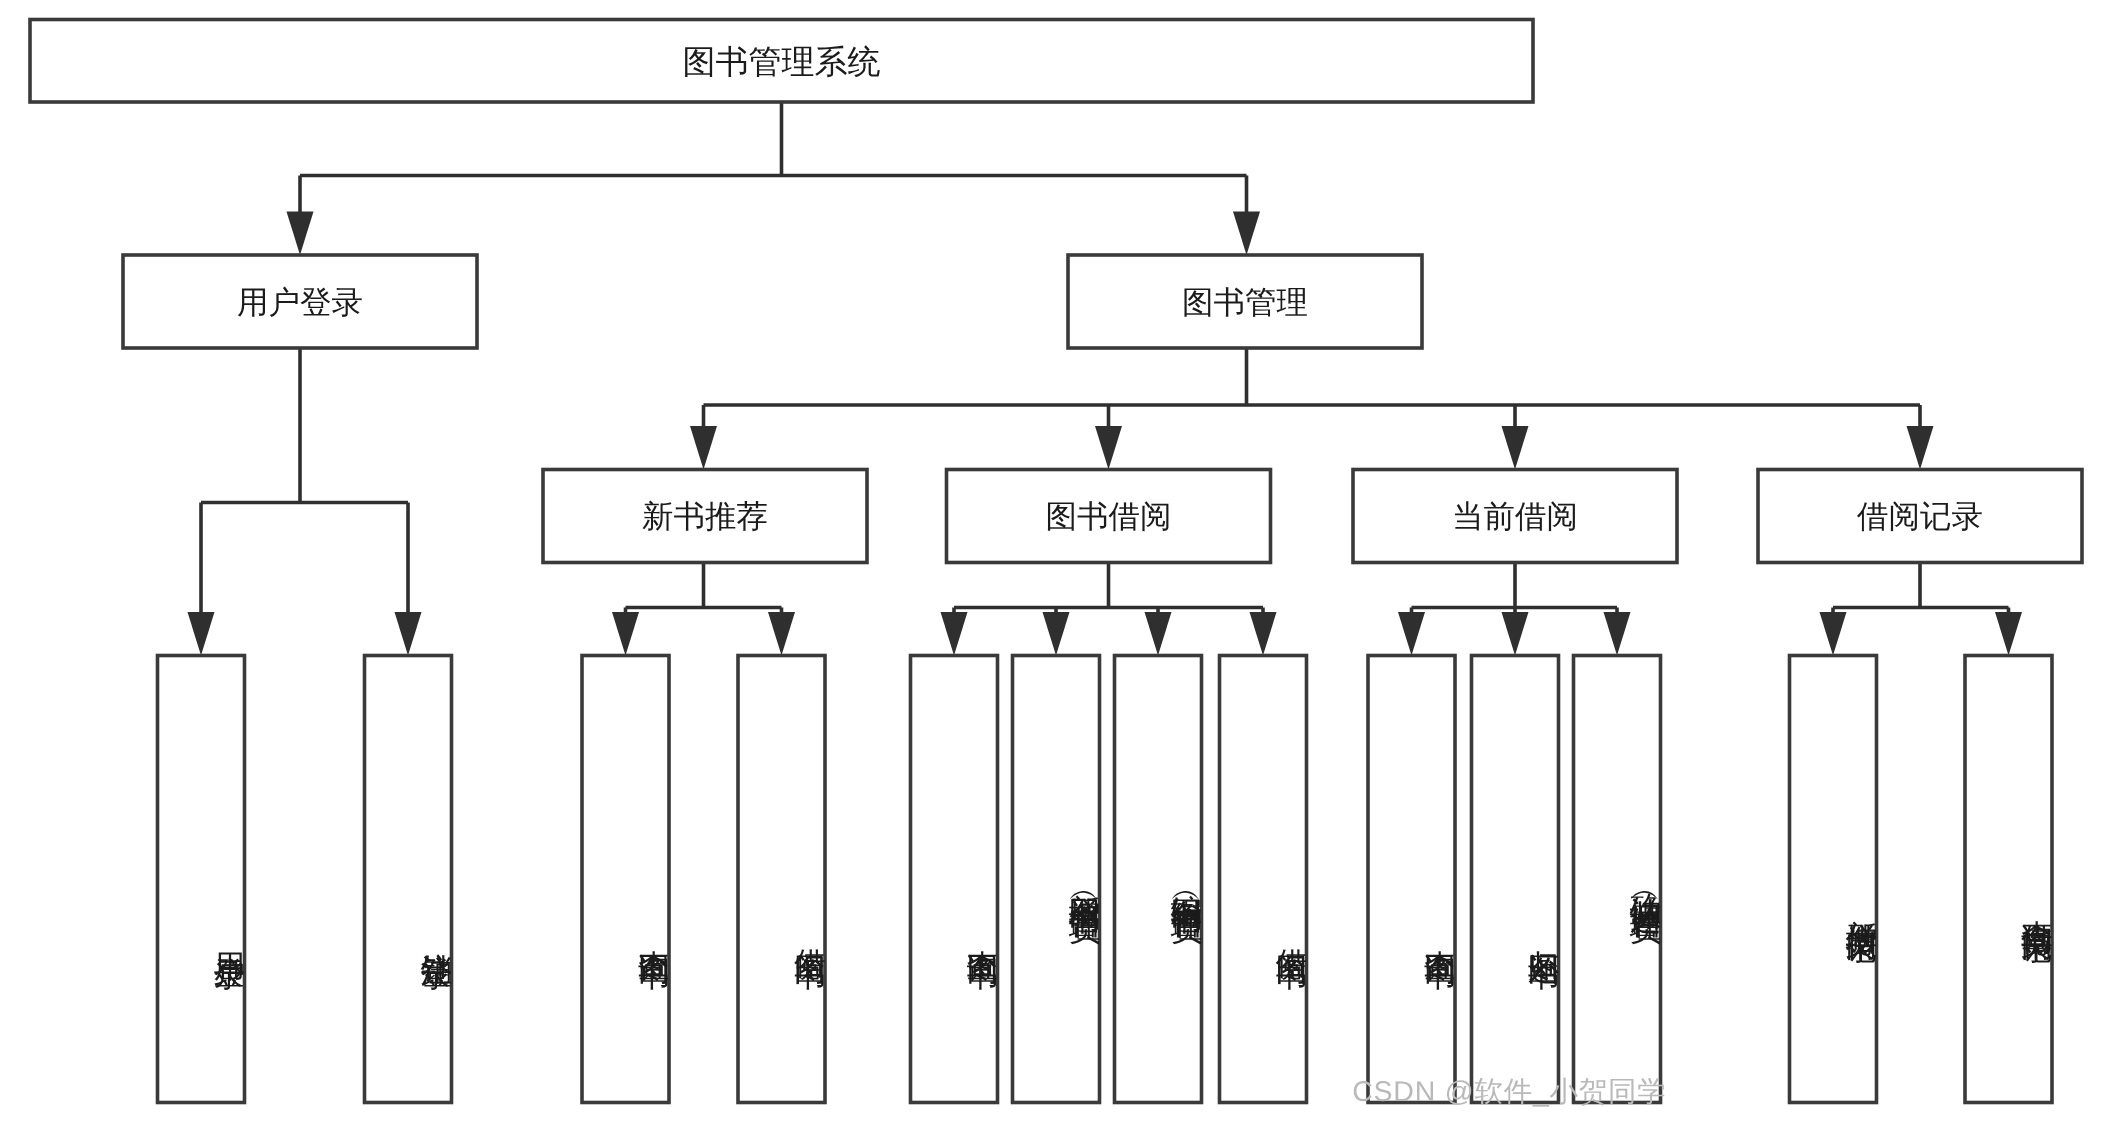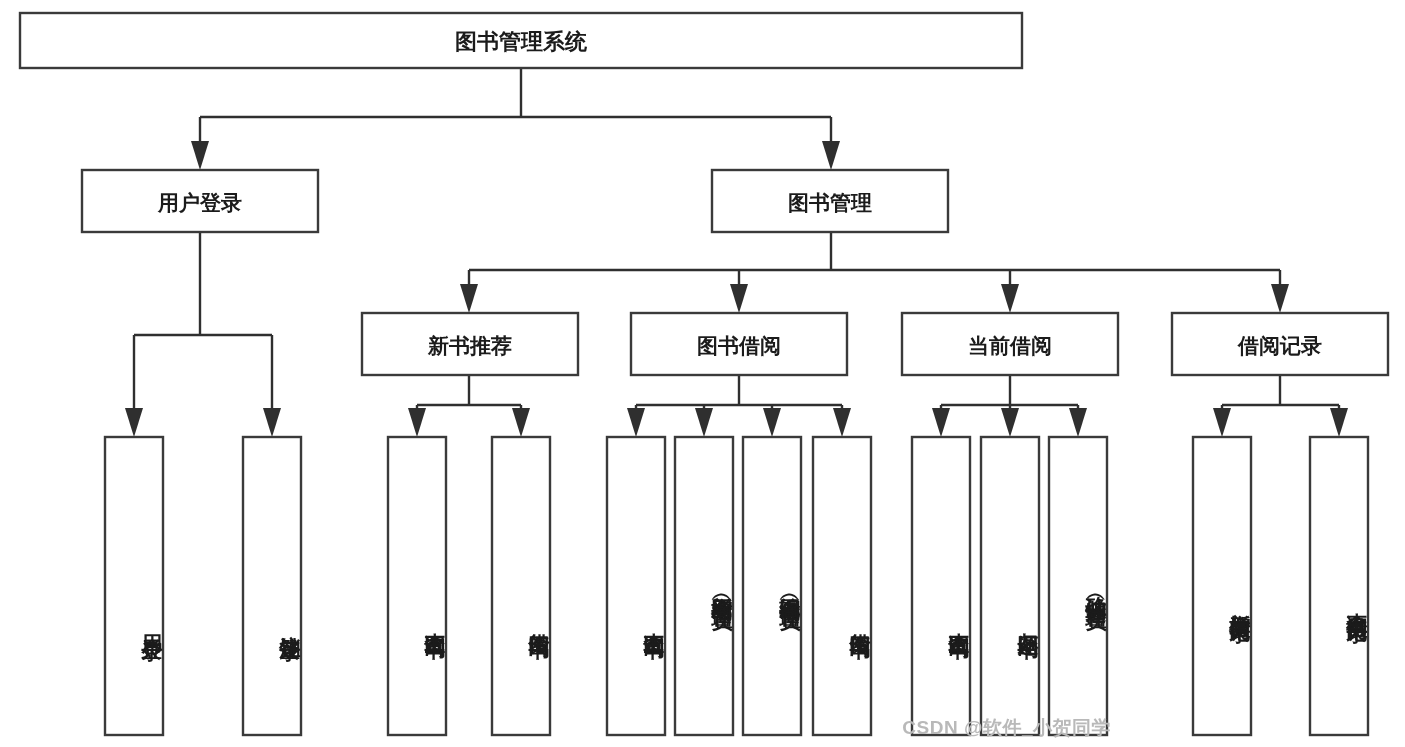--- a/index.html
+++ b/index.html
@@ -13,21 +13,20 @@
     font-family: "Liberation Sans", sans-serif;
     overflow: hidden;
     position: relative;
   }
   #diagram-root {
     position: absolute;
     left: 0;
     top: 0;
     width: 1121px;
     height: 747px;
-    font-weight: bold;
   }
   svg#tree {
     position: absolute;
     left: 0;
     top: 0;
     width: 1405px;
     height: 747px;
     display: block;
   }
   .node-box {

